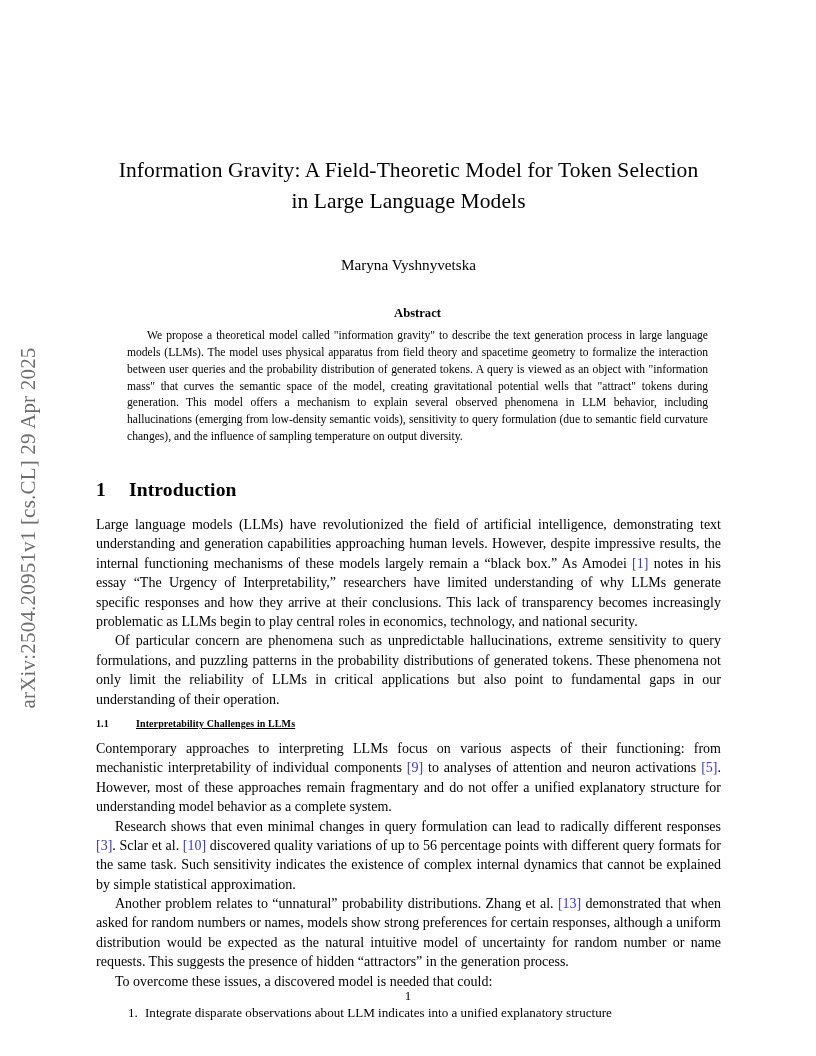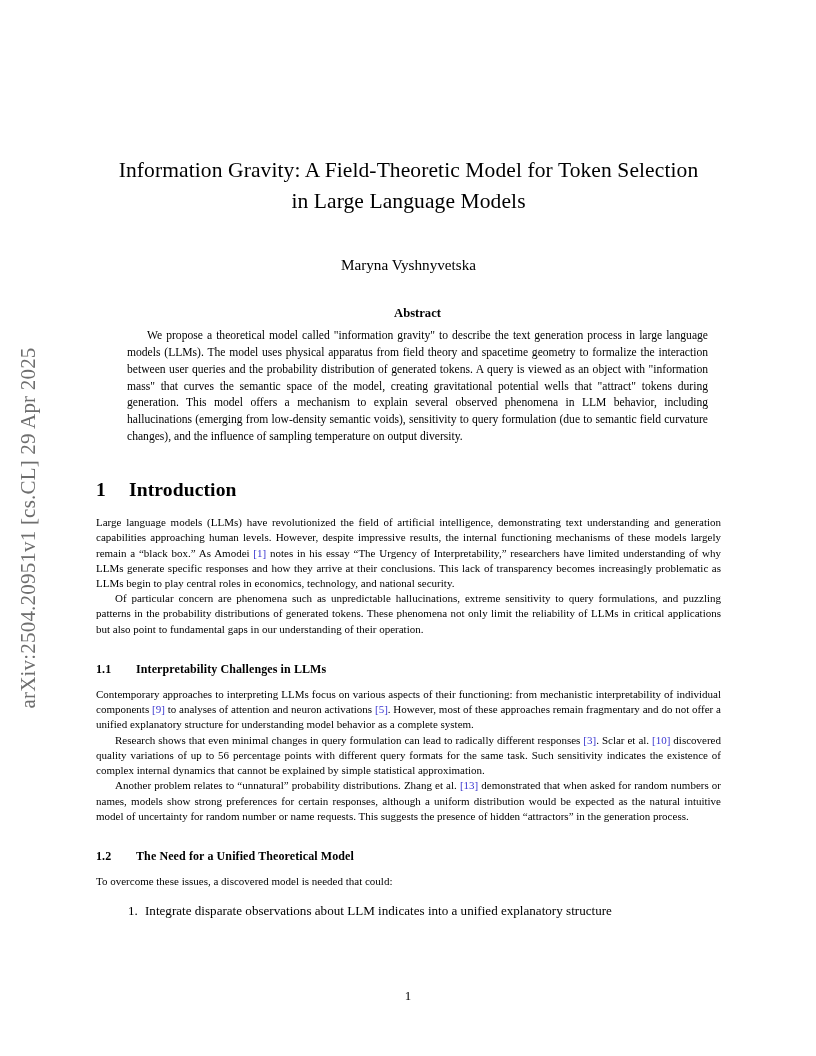--- a/index.html
+++ b/index.html
@@ -83,29 +83,30 @@
   
   h1.section {
     font-size: 19.6px;
     font-weight: bold;
     margin: 33px 0 14px 0;
     letter-spacing: 0.1px;
   }
   h1.section .num { display: inline-block; width: 33px; }
 
   h2.subsection {
-    font-size: 12px;
+    font-size: 10px;
     font-weight: bold;
-    margin: 25px 0 10px 0;
+    margin: 9px 0 10px 0;
     letter-spacing: 0.1px;
+    text-decoration: underline;
   }
   h2.subsection .num { display: inline-block; width: 40px; }
 
   p.body {
-    font-size: 11px;
+    font-size: 14px;
     line-height: 1.386;
     text-align: justify;
     margin: 0;
     hyphens: manual;
   }
   p.body + p.body { text-indent: 19px; }
 
   p.lead { margin-top: 0; }
 
   .cite {
@@ -171,23 +172,20 @@
     </p>
 
     <p class="body">
       <span>Research shows that even minimal changes in query formulation can lead to radically different responses </span><a class="cite" href="#">[3]</a><span>. Sclar et al. </span><a class="cite" href="#">[10]</a><span> discovered quality variations of up to 56 percentage points with different query formats for the same task. Such sensitivity indicates the existence of complex internal dynamics that cannot be explained by simple statistical approximation.</span>
     </p>
 
     <p class="body">
       <span>Another problem relates to “unnatural” probability distributions. Zhang et al. </span><a class="cite" href="#">[13]</a><span> demonstrated that when asked for random numbers or names, models show strong preferences for certain responses, although a uniform distribution would be expected as the natural intuitive model of uncertainty for random number or name requests. This suggests the presence of hidden “attractors” in the generation process.</span>
     </p>
 
-    <h2 class="subsection">
-      <span class="num">1.2</span><span>The Need for a Unified Theoretical Model</span>
-    </h2>
 
     <p class="body lead">To overcome these issues, a discovered model is needed that could:</p>
 
     <ol class="enumerate">
       <li>Integrate disparate observations about LLM indicates into a unified explanatory structure</li>
     </ol>
 
   </div>
 
   <div class="folio">1</div>

